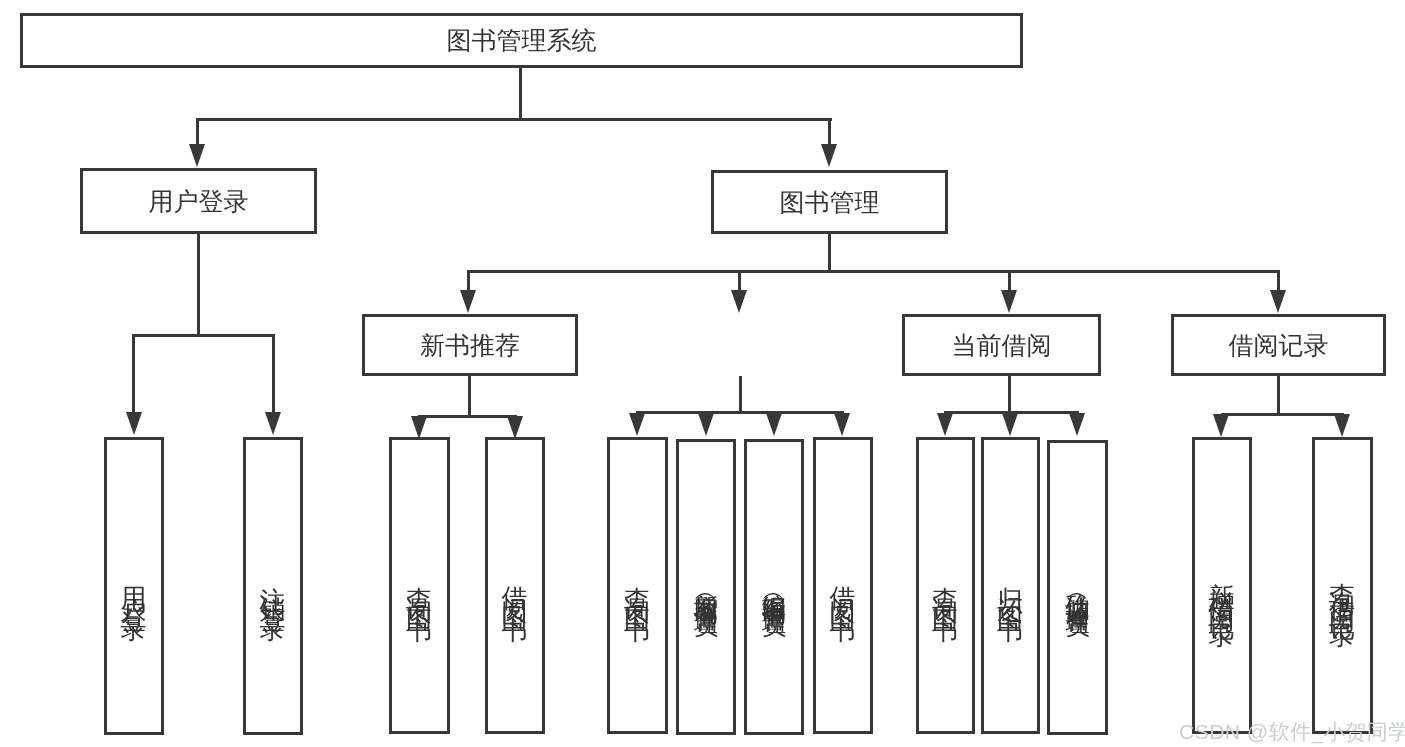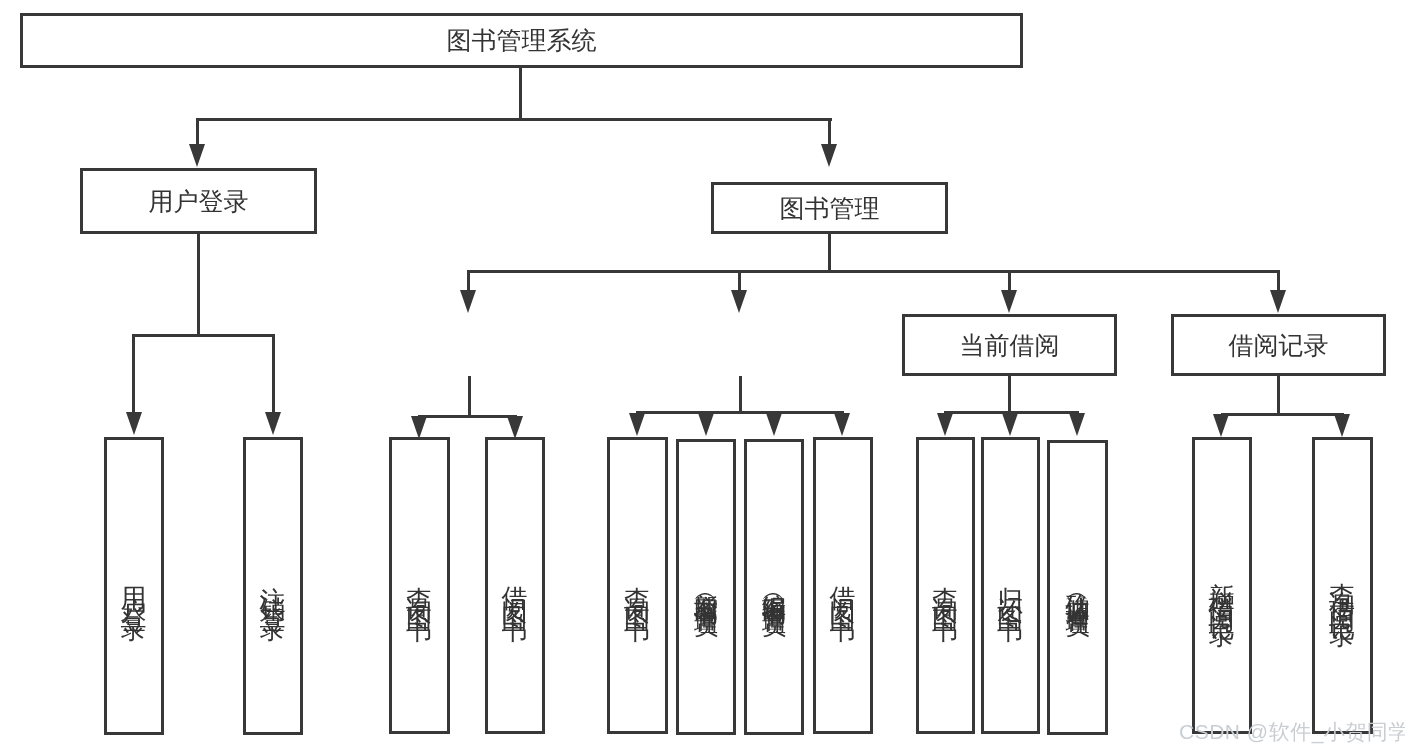--- a/index.html
+++ b/index.html
@@ -73,21 +73,21 @@
   <div class="vline" style="left:519px;top:68px;height:51px;"></div>
   <div class="hline" style="left:196px;top:118px;width:636px;"></div>
   <div class="vline" style="left:196px;top:118px;height:28px;"></div>
   <div class="arrow" style="left:189px;top:144px;"></div>
   <div class="vline" style="left:828px;top:118px;height:28px;"></div>
   <div class="arrow" style="left:821px;top:144px;"></div>
 
   <div class="node" style="left:80px;top:168px;width:237px;height:66px;">
     <span>用户登录</span>
   </div>
-  <div class="node" style="left:711px;top:170px;width:237px;height:52px;margin-top:12px;">
+  <div class="node" style="left:711px;top:170px;width:237px;height:64px;">
     <span>图书管理</span>
   </div>
 
   <div class="vline" style="left:197px;top:234px;height:101px;"></div>
   <div class="hline" style="left:132px;top:334px;width:143px;"></div>
   <div class="vline" style="left:132px;top:334px;height:80px;"></div>
   <div class="arrow" style="left:126px;top:412px;"></div>
   <div class="vline" style="left:272px;top:334px;height:80px;"></div>
   <div class="arrow" style="left:265px;top:412px;"></div>
 
@@ -95,21 +95,24 @@
   <div class="hline" style="left:467px;top:270px;width:813px;"></div>
   <div class="vline" style="left:467px;top:270px;height:22px;"></div>
   <div class="arrow" style="left:460px;top:290px;"></div>
   <div class="vline" style="left:738px;top:270px;height:22px;"></div>
   <div class="arrow" style="left:731px;top:290px;"></div>
   <div class="vline" style="left:1008px;top:270px;height:22px;"></div>
   <div class="arrow" style="left:1001px;top:290px;"></div>
   <div class="vline" style="left:1277px;top:270px;height:22px;"></div>
   <div class="arrow" style="left:1270px;top:290px;"></div>
 
-  <div class="node" style="left:902px;top:314px;width:215px;height:62px;align-items:center;">
+  <div class="node" style="left:362px;top:314px;width:216px;height:62px;">
+    <span>新书推荐</span>
+  </div>
+  <div class="node" style="left:902px;top:314px;width:199px;height:62px;align-items:center;">
     <span>当前借阅</span>
   </div>
   <div class="node" style="left:1171px;top:314px;width:215px;height:62px;">
     <span>借阅记录</span>
   </div>
 
   <div class="vline" style="left:468px;top:376px;height:42px;"></div>
   <div class="hline" style="left:418px;top:415px;width:99px;"></div>
   <div class="arrow" style="left:411px;top:416px;"></div>
   <div class="arrow" style="left:507px;top:416px;"></div>

